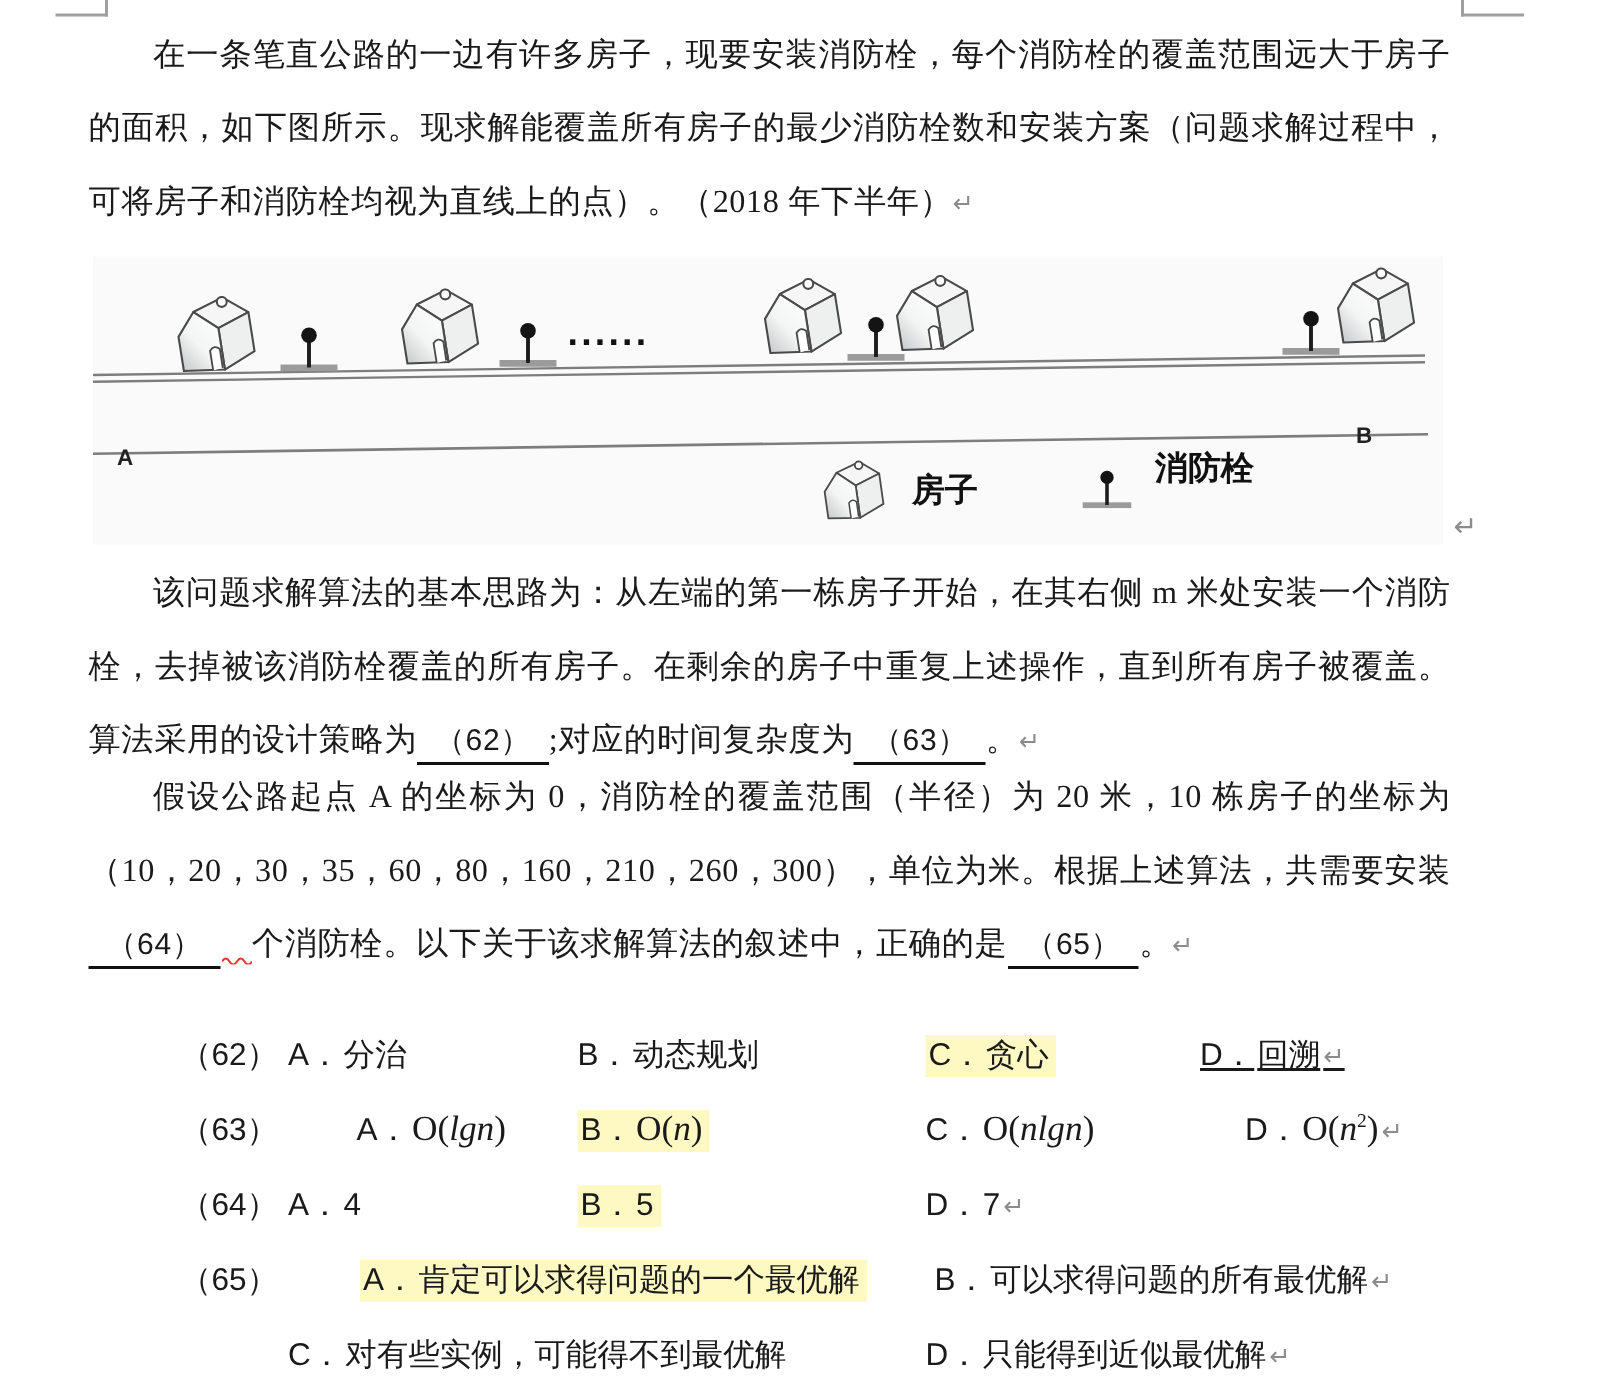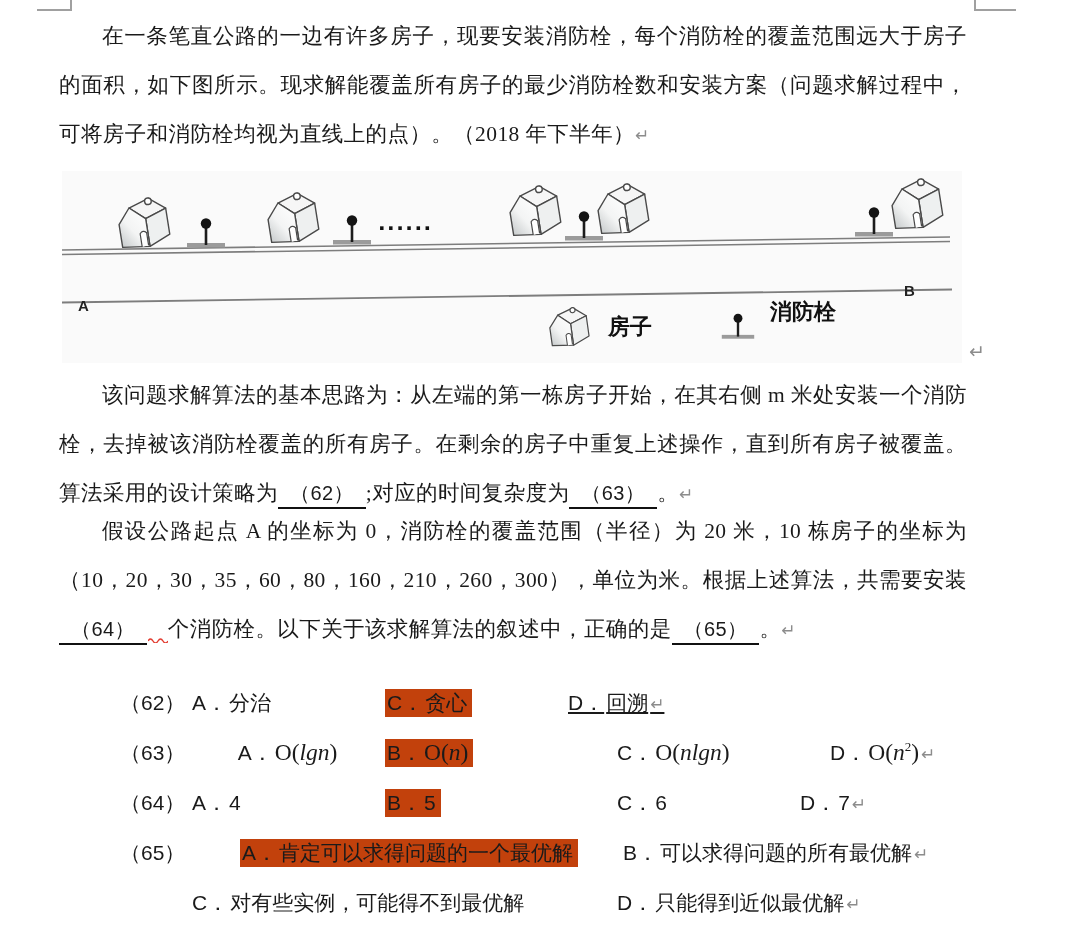--- a/index.html
+++ b/index.html
@@ -63,21 +63,21 @@
   
   #questions{
     position:absolute;left:120px;top:678px;width:930px;
     font-family:"Liberation Sans","DejaVu Sans",sans-serif;
     font-size:21px;
   }
   .q-row{display:flex;align-items:center;height:50px;}
   .q-num{width:72px;flex:none;}
   .opt{flex:none;white-space:nowrap;}
   .opt-main{padding:1px 2px 2px 0;}
-  .opt-main.hl{background:#c2410c;padding:2px 5px 3px 2px;}
+  .opt-main.hl{background:#fef9c3;padding:2px 5px 3px 2px;}
   .opt-prefix{margin-right:2px;}
   .math .opt-body{font-family:"Liberation Serif","DejaVu Serif",serif;font-size:23.5px;}
   .math .opt-body i{font-style:italic;}
   .opt-body sup{font-size:13px;vertical-align:super;line-height:0;}
 </style>
 </head>
 <body>
 
 <svg width="0" height="0" style="position:absolute" aria-hidden="true">
   <defs>
@@ -184,35 +184,35 @@
 <div id="para2" class="para"><span>该问题求解算法的基本思路为：从左端的第一栋房子开始，在其右侧 m 米处安装一个消防栓，去掉被该消防栓覆盖的所有房子。在剩余的房子中重复上述操作，直到所有房子被覆盖。算法采用的设计策略为</span><span class="blank">（62）</span><span>;对应的时间复杂度为</span><span class="blank">（63）</span><span>。</span><span class="pilcrow">↵</span></div>
 
 <div id="para3" class="para"><span>假设公路起点 A 的坐标为 0，消防栓的覆盖范围（半径）为 20 米，10 栋房子的坐标为（10，20，30，35，60，80，160，210，260，300），单位为米。根据上述算法，共需要安装</span><span class="blank">（64）</span><svg class="squiggle" width="20" height="6" viewBox="0 0 20 6">
       <path d="M0,4 Q2.5,0 5,4 T10,4 T15,4 T20,4" fill="none" stroke="#e23a2e" stroke-width="1.4"></path>
     </svg><span>个消防栓。以下关于该求解算法的叙述中，正确的是</span><span class="blank">（65）</span><span>。</span><span class="pilcrow">↵</span></div>
 
 <div id="questions">
     <div class="q-row">
       <span class="q-num">（62）</span>
       <span class="opt" style="width: 193px;"><span class="opt-main"><span class="opt-prefix">A．</span><span class="opt-body"><span>分治</span></span></span></span>
+      <span class="opt" style="width: 232px;"><span class="opt-main"><span class="opt-prefix">B．</span><span class="opt-body"><span>动态规划</span></span></span></span>
       <span class="opt" style="width: 183px;"><span class="opt-main hl"><span class="opt-prefix">C．</span><span class="opt-body"><span>贪心</span></span></span></span>
       <span class="opt" style="flex: 1 1 0%; text-decoration: underline;"><span class="opt-main"><span class="opt-prefix">D．</span><span class="opt-body"><span>回溯</span></span></span><span class="pilcrow">↵</span></span>
     </div>
     <div class="q-row">
       <span class="q-num">（63）</span>
       <span class="opt math" style="width: 193px; text-align: center;"><span class="opt-main"><span class="opt-prefix">A．</span><span class="opt-body"><span>O(</span><i>lgn</i><span>)</span></span></span></span>
       <span class="opt math" style="width: 232px;"><span class="opt-main hl"><span class="opt-prefix">B．</span><span class="opt-body"><span>O(</span><i>n</i><span>)</span></span></span></span>
       <span class="opt math" style="width: 183px;"><span class="opt-main"><span class="opt-prefix">C．</span><span class="opt-body"><span>O(</span><i>nlgn</i><span>)</span></span></span></span>
       <span class="opt math" style="flex: 1 1 0%; margin-left: 30px;"><span class="opt-main"><span class="opt-prefix">D．</span><span class="opt-body"><span>O(</span><i>n</i><sup>2</sup><span>)</span></span></span><span class="pilcrow">↵</span></span>
     </div>
     <div class="q-row">
       <span class="q-num">（64）</span>
       <span class="opt" style="width: 193px;"><span class="opt-main"><span class="opt-prefix">A．</span><span class="opt-body"><span>4</span></span></span></span>
       <span class="opt" style="width: 232px;"><span class="opt-main hl"><span class="opt-prefix">B．</span><span class="opt-body"><span>5</span></span></span></span>
-      <span class="opt" style="width: 183px;"><span class="opt-main"><span class="opt-prefix">C．</span><span class="opt-body"><span>6</span></span></span></span>
       <span class="opt" style="flex: 1 1 0%;"><span class="opt-main"><span class="opt-prefix">D．</span><span class="opt-body"><span>7</span></span></span><span class="pilcrow">↵</span></span>
     </div>
     <div class="q-row">
       <span class="q-num">（65）</span>
       <span class="opt" style="width: 383px; padding-left: 48px;"><span class="opt-main hl"><span class="opt-prefix">A．</span><span class="opt-body"><span>肯定可以求得问题的一个最优解</span></span></span></span>
       <span class="opt" style="flex: 1 1 0%;"><span class="opt-main"><span class="opt-prefix">B．</span><span class="opt-body"><span>可以求得问题的所有最优解</span></span></span><span class="pilcrow">↵</span></span>
     </div>
     <div class="q-row">
       <span class="q-num"></span>
       <span class="opt" style="width: 425px;"><span class="opt-main"><span class="opt-prefix">C．</span><span class="opt-body"><span>对有些实例，可能得不到最优解</span></span></span></span>

